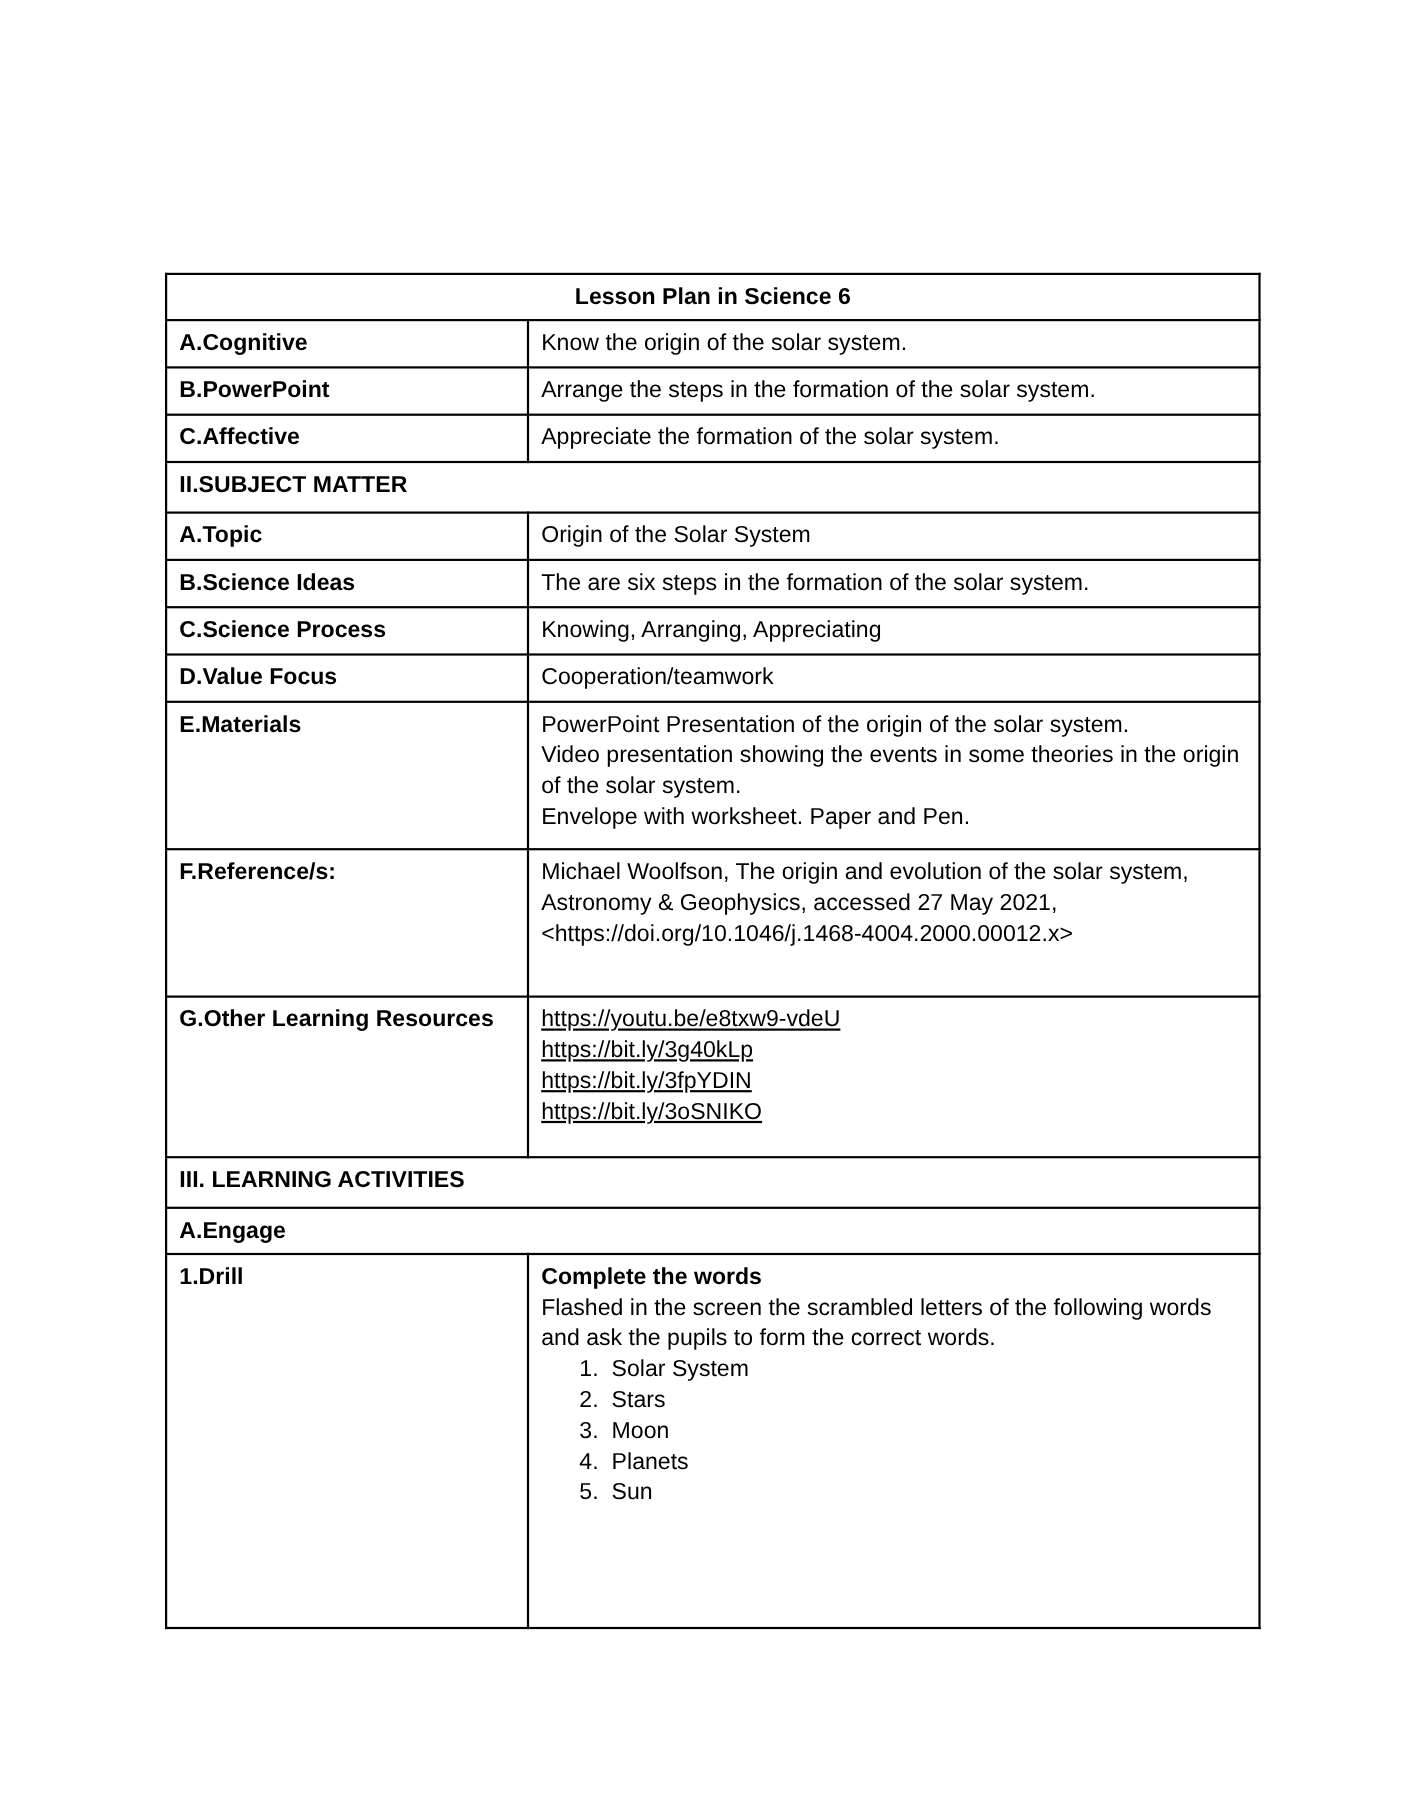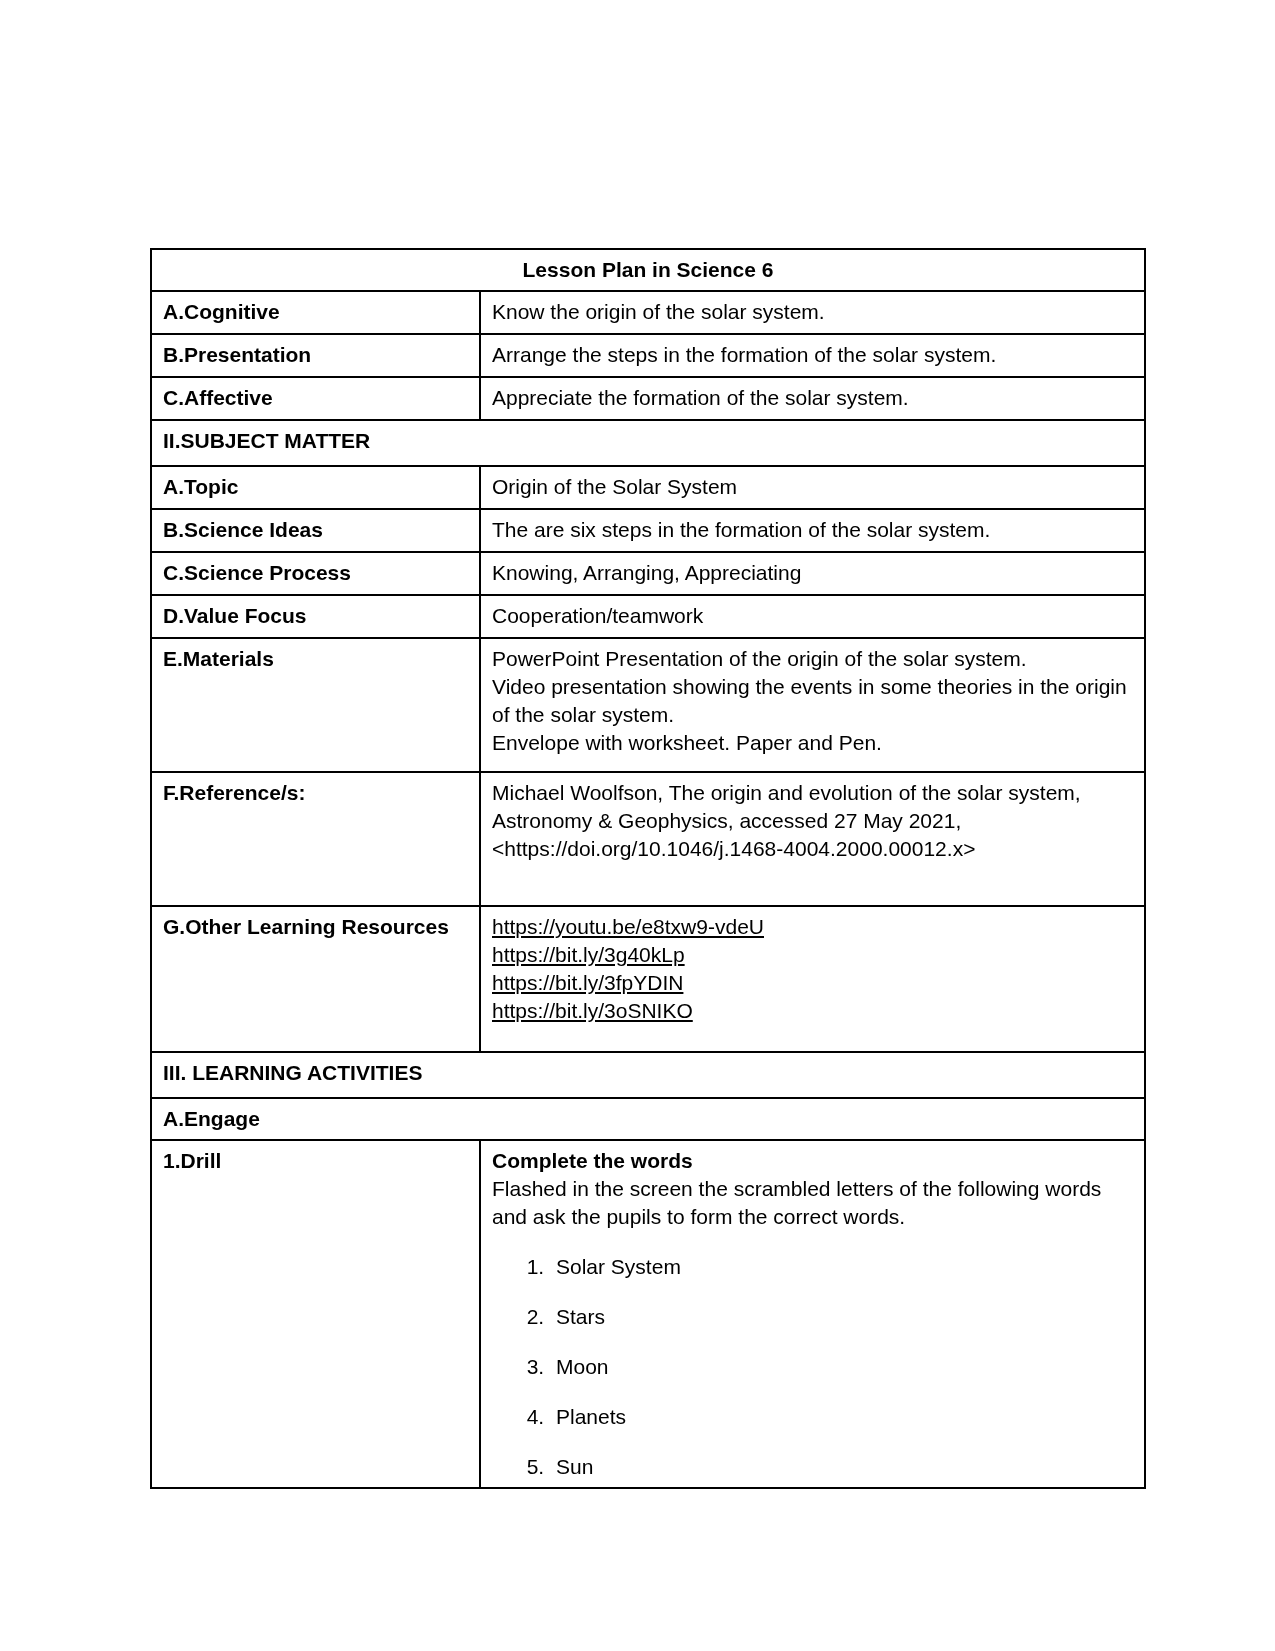--- a/index.html
+++ b/index.html
@@ -69,21 +69,20 @@
     width: fit-content;
   }
   .drill-heading { font-weight: bold; margin: 0; }
   ol.word-list {
     margin: 0;
     padding-left: 58px;
   }
   ol.word-list li {
     line-height: 28px;
     padding-left: 6px;
-    margin-top: 22px;
   }
 </style>
 </head>
 <body>
 
 <div class="page">
   <table class="lesson-table">
     <colgroup>
       <col style="width:329px">
       <col style="width:665px">
@@ -93,21 +92,21 @@
       <tr class="r-title">
         <td colspan="2" class="title-cell">Lesson Plan in Science 6</td>
       </tr>
 
 
       <tr class="r-pair">
         <td class="label-cell">A.Cognitive</td>
         <td class="value-cell">Know the origin of the solar system.</td>
       </tr>
       <tr class="r-pair">
-        <td class="label-cell">B.Presentation</td>
+        <td class="label-cell">B.PowerPoint</td>
         <td class="value-cell">Arrange the steps in the formation of the solar system.</td>
       </tr>
       <tr class="r-pair">
         <td class="label-cell">C.Affective</td>
         <td class="value-cell">Appreciate the formation of the solar system.</td>
       </tr>
 
       <tr class="r-section">
         <td colspan="2" class="section-cell">II.SUBJECT MATTER</td>
       </tr>

